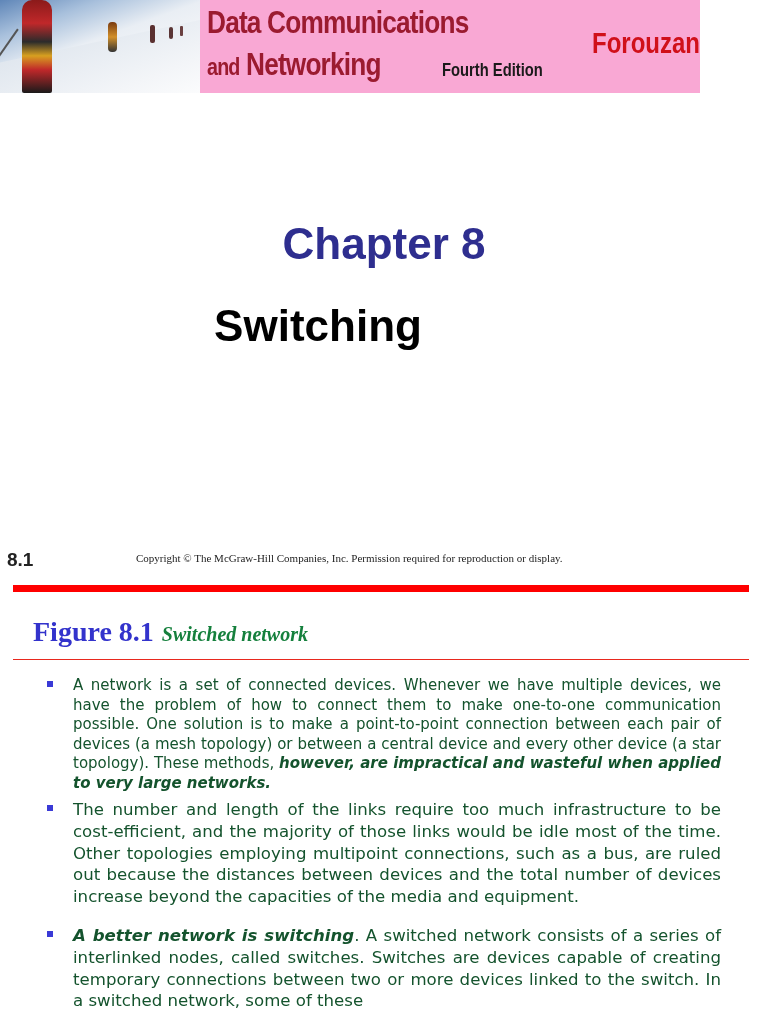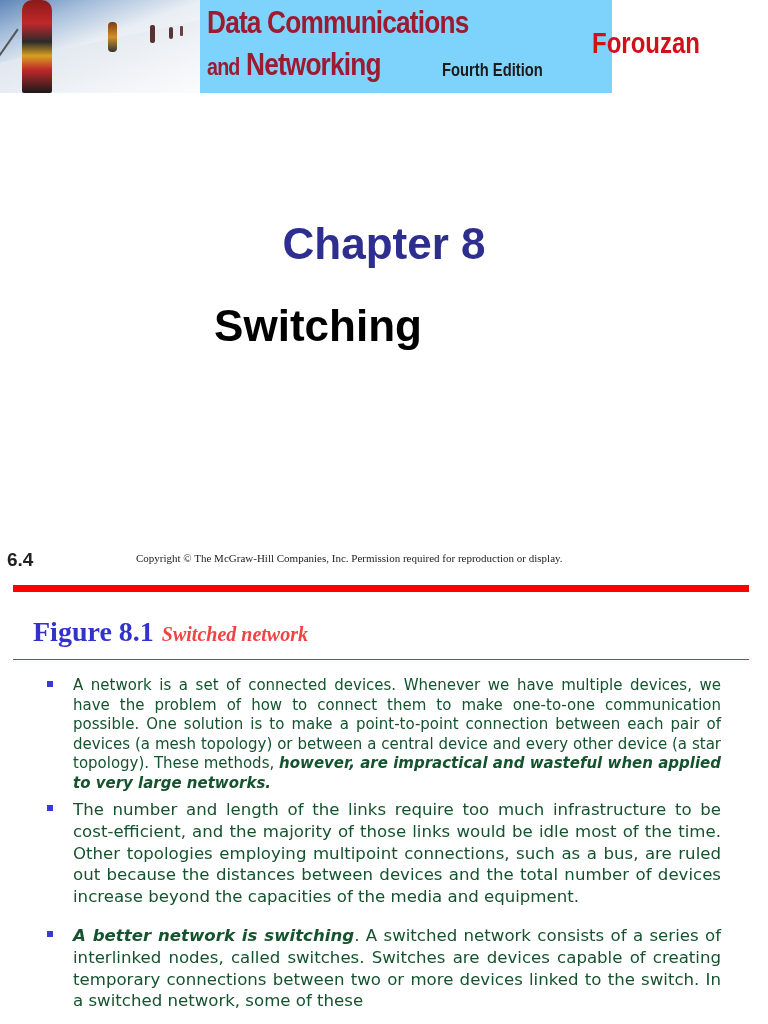--- a/index.html
+++ b/index.html
@@ -1,20 +1,20 @@
 <!DOCTYPE html>
 <html><head>
 <meta charset="utf-8">
 <style>
   html, body { margin: 0; padding: 0; }
   body {
     width: 768px; height: 1024px; overflow: hidden; background: #ffffff;
     position: relative; font-family: "DejaVu Sans", sans-serif;
   }
-  .banner { position: absolute; left: 0; top: 0; width: 612px; height: 93px; background: #7dd3fc; text-align: center; }
+  .banner { position: absolute; left: 0; top: 0; width: 700px; height: 93px; background: #f9a8d4; text-align: center; }
   .banner-photo {
     position: absolute; left: 0; top: 0; width: 200px; height: 93px; overflow: hidden;
     background: linear-gradient(160deg, #5f86b8 0%, #a8c0dc 22%, #e9eef4 45%, #f6f7f9 70%, #ffffff 100%);
   }
   .banner-photo .snow {
     position: absolute; left: -20px; top: 40px; width: 260px; height: 80px;
     background: linear-gradient(170deg, #dfe6ee 0%, #f3f5f8 60%, #ffffff 100%);
     transform: rotate(-12deg);
   }
   .climber { position: absolute; }
@@ -57,21 +57,21 @@
   }
   .copyright {
     position: absolute; left: 136px; top: 552px; font-family: "Liberation Serif", serif;
     font-size: 11px; color: #222; white-space: nowrap;
   }
   .rule-thick { position: absolute; left: 13px; top: 585px; width: 736px; height: 7px; background: #ff0000; }
   .fig-caption {
     position: absolute; left: 33px; top: 616px; font-family: "Liberation Serif", serif; white-space: nowrap;
   }
   .fig-num { font-size: 28px; font-weight: bold; color: #3333cc; }
-  .fig-name { font-size: 20px; font-style: italic; font-weight: bold; color: #ef4444; margin-left: 8px; }
+  .fig-name { font-size: 20px; font-style: italic; font-weight: bold; color: #15803d; margin-left: 8px; }
   .rule-thin { position: absolute; left: 13px; top: 659px; width: 736px; height: 1px; background: #e8281e; }
 
   .bullets { position: absolute; left: 45px; top: 676px; width: 676px; margin: 0; padding: 0; list-style: none; }
   .bullet { position: relative; padding-left: 28px; text-align: justify; color: #14532d; }
   .bullet .marker {
     position: absolute; left: 2px; width: 6px; height: 6px; background: #3a3ad6;
   }
   .bullet.b1 { font-size: 15px; line-height: 19.5px; margin-bottom: 6px; }
   .bullet.b1 .marker { top: 5px; }
   .bullet.b2 { font-size: 16.6px; line-height: 21.8px; margin-bottom: 17px; }
@@ -95,21 +95,21 @@
   </div>
   <div class="book-title l1">Data Communications</div>
   <div class="book-title l2"><span class="small">and</span> <span>Networking</span></div>
   <div class="edition">Fourth Edition</div>
   <div class="author">Forouzan</div>
 </div>
 
 <div class="chapter">Chapter 8</div>
 <div class="chapter-title">Switching</div>
 
-<div class="slide-number">6.4</div>
+<div class="slide-number">8.1</div>
 <div class="copyright">Copyright © The McGraw-Hill Companies, Inc. Permission required for reproduction or display.</div>
 
 <div class="rule-thick"></div>
 
 <div class="fig-caption">
   <span class="fig-num">Figure 8.1</span><span class="fig-name">Switched network</span>
 </div>
 <div class="rule-thin"></div>
 
 <ul class="bullets">

